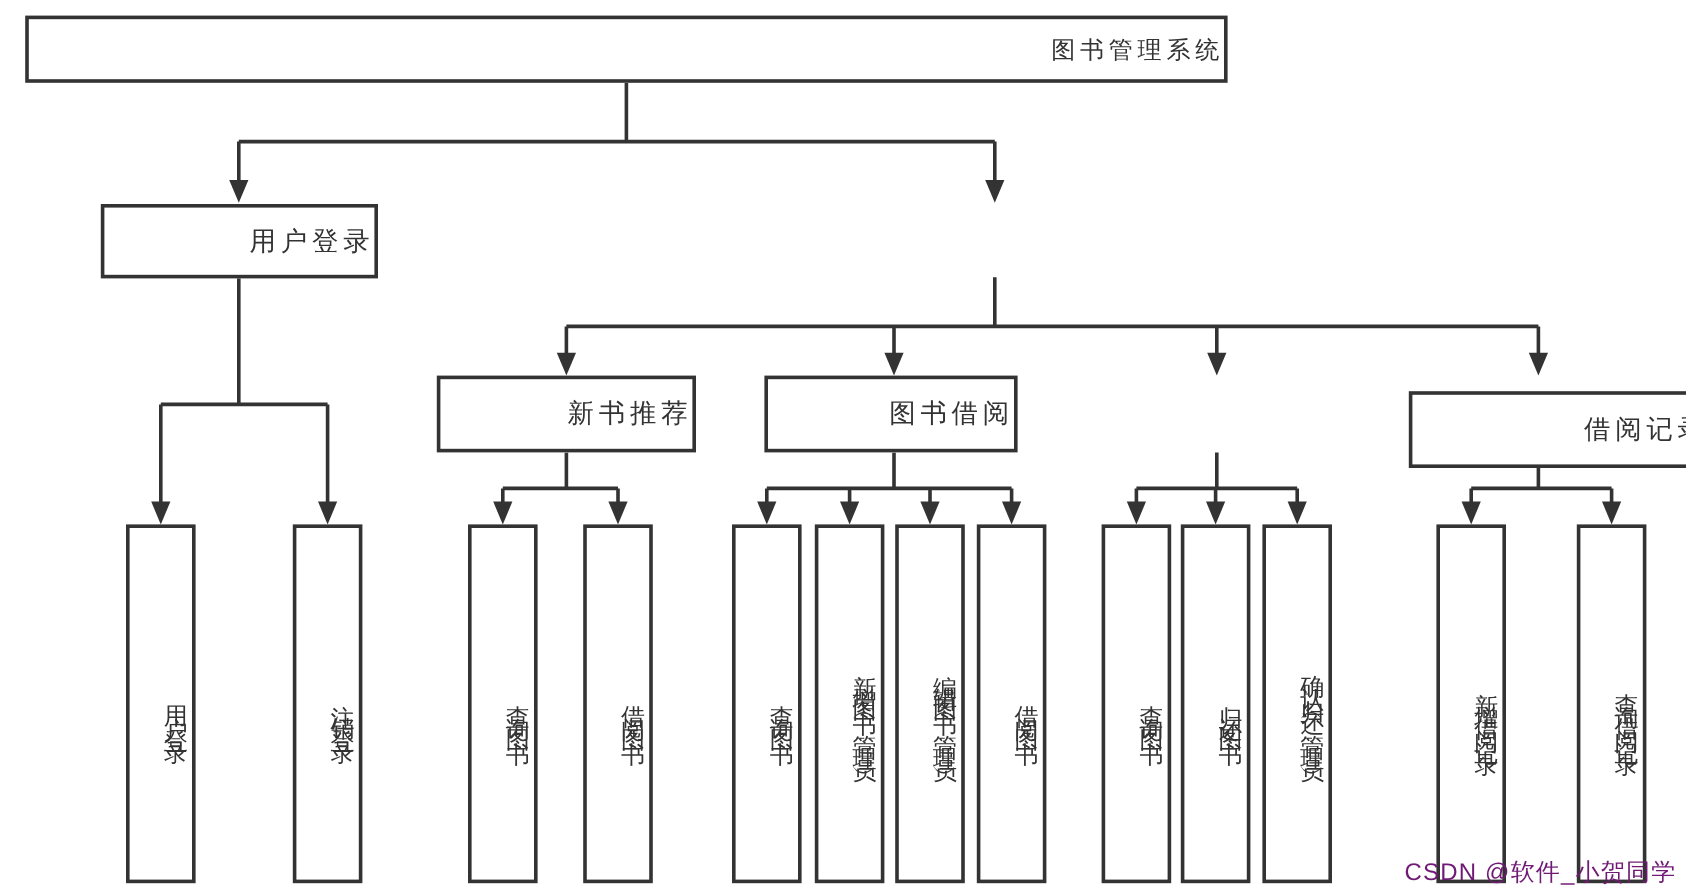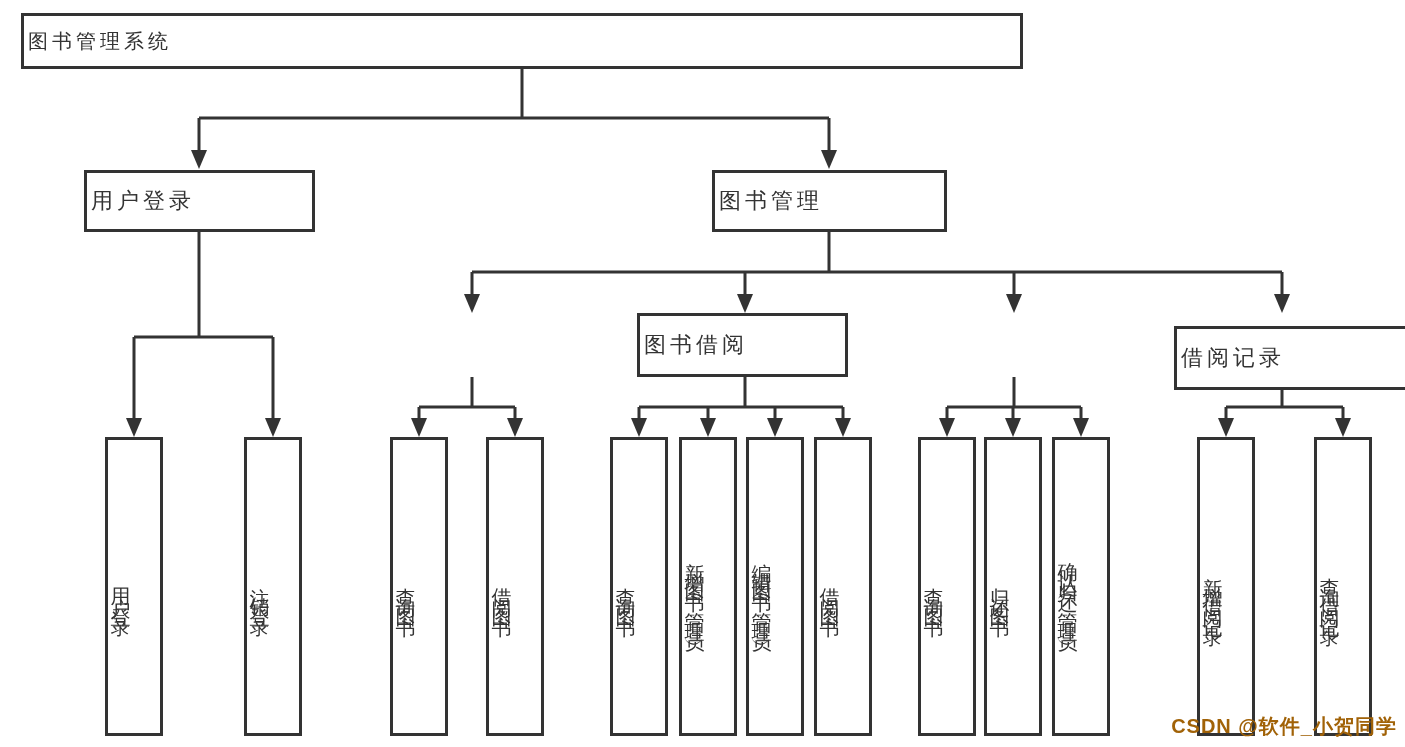--- a/index.html
+++ b/index.html
@@ -21,21 +21,21 @@
     top: 0;
     pointer-events: none;
   }
   .node {
     position: absolute;
     box-sizing: border-box;
     background: #ffffff;
     border: 3px solid #333333;
     display: flex;
     align-items: center;
-    justify-content: flex-start;
+    justify-content: flex-end;
     color: #333333;
   }
   .node .lbl {
     font-size: 20px;
     letter-spacing: 4px;
     text-indent: 4px;
     white-space: nowrap;
   }
   .node.lvl2 .lbl, .node.lvl3 .lbl {
     font-size: 22px;
@@ -46,24 +46,23 @@
     font-size: 20px;
     letter-spacing: 10px;
     margin-bottom: -10px;
     white-space: nowrap;
   }
   .watermark {
     position: absolute;
     right: 8px;
     bottom: 7px;
     font-size: 20px;
-    color: #a16207;
+    color: #701a75;
     letter-spacing: 1px;
     white-space: nowrap;
-    font-weight: bold;
   }
 </style>
 </head>
 <body>
 
 <div class="canvas">
 
   <svg class="wires" width="1405" height="747" viewBox="0 0 1405 747">
     <g stroke="#333333" stroke-width="3" fill="none">
       <path d="M522 69 V118 M199 118 H829 M199 118 V161 M829 118 V161"></path>
@@ -97,24 +96,24 @@
     </g>
   </svg>
 
   <div class="node root" style="left:21px;top:13px;width:1002px;height:56px">
     <span class="lbl">图书管理系统</span>
   </div>
 
   <div class="node lvl2" style="left:84px;top:170px;width:231px;height:62px">
     <span class="lbl">用户登录</span>
   </div>
-  <div class="node lvl2" style="left:712px;top:170px;width:235px;height:62px">
-    <span class="lbl">图书管理</span>
+
+  <div class="node lvl3" style="left:364px;top:313px;width:216px;height:64px">
+    <span class="lbl">新书推荐</span>
   </div>
-
   <div class="node lvl3" style="left:637px;top:313px;width:211px;height:64px">
     <span class="lbl">图书借阅</span>
   </div>
   <div class="node lvl3" style="left:1174px;top:326px;width:253px;height:64px">
     <span class="lbl">借阅记录</span>
   </div>
 
   <div class="node leaf" style="left:105px;top:437px;width:58px;height:299px">
     <span class="vlbl">用户登录</span>
   </div>

